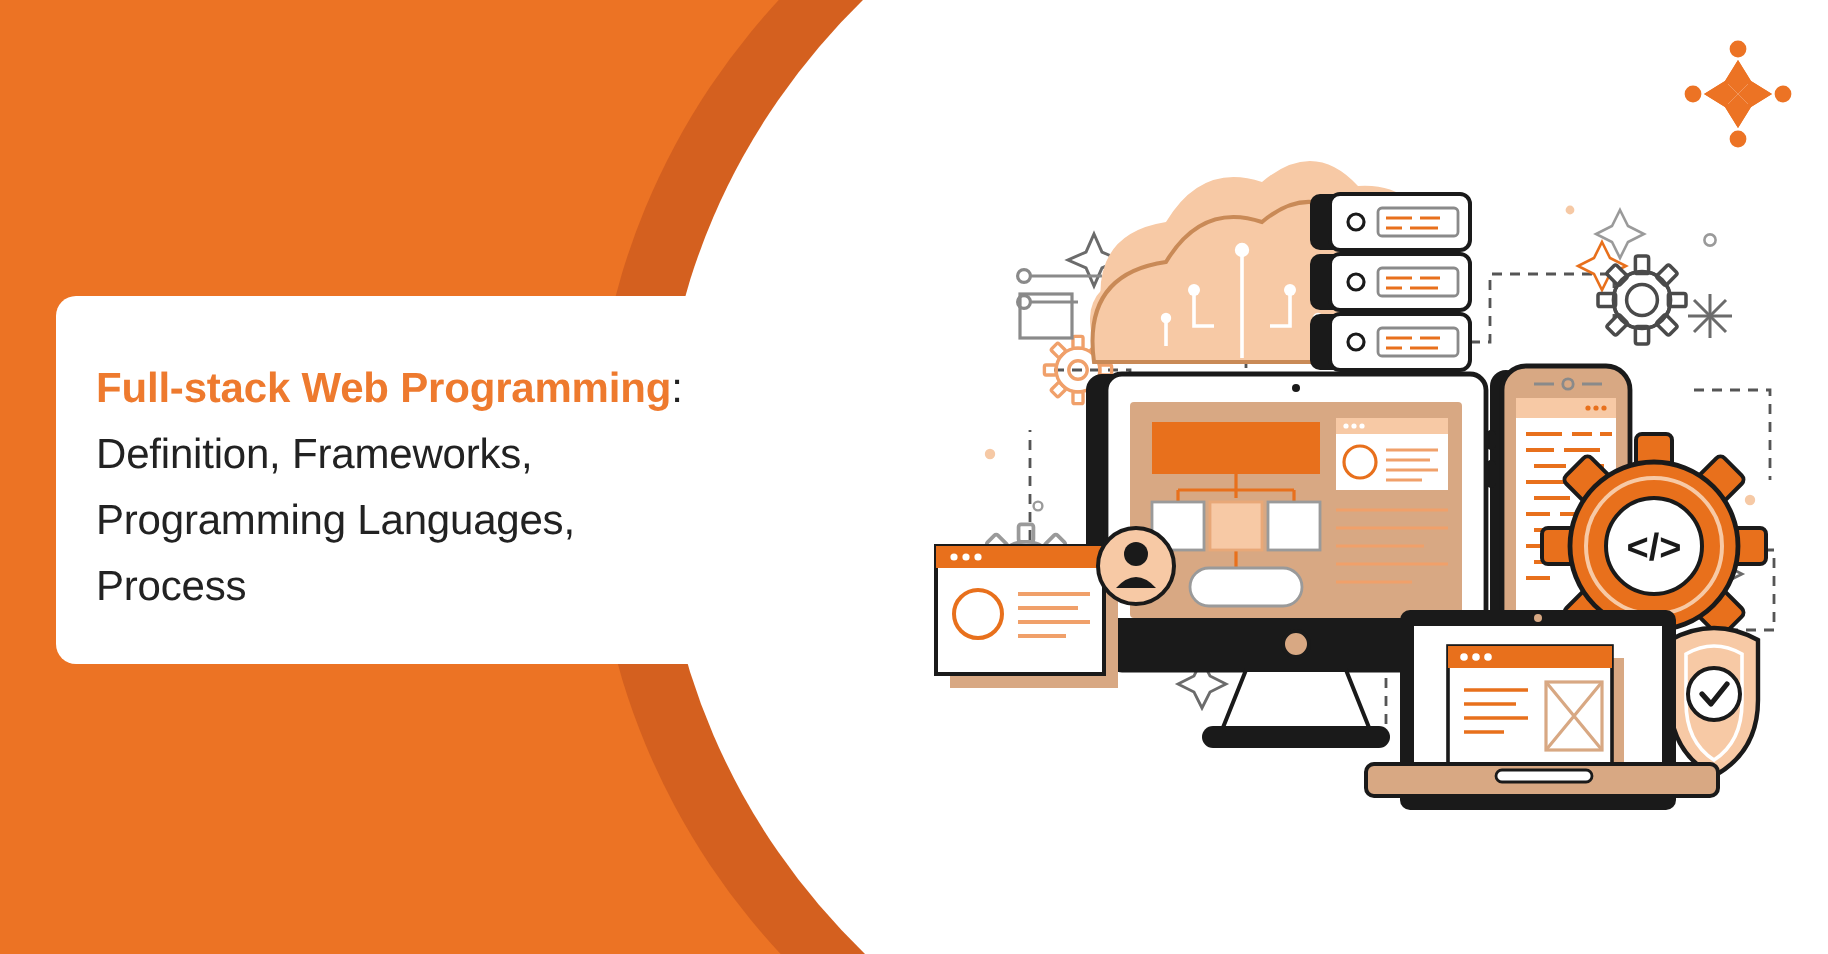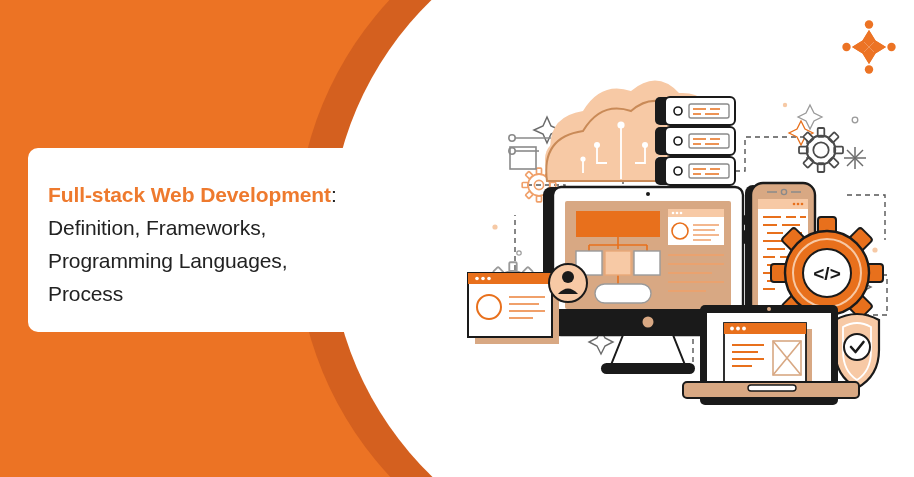--- a/index.html
+++ b/index.html
@@ -96,21 +96,21 @@
       <path d="M29 46 L22.5 35.5 L29 29 L35.5 35.5 Z" fill="#EC7324"></path>
       <path d="M12 29 L22.5 22.5 L29 29 L22.5 35.5 Z" fill="#EC7324"></path>
       <circle cx="29" cy="6.5" r="4.2" fill="#EC7324"></circle>
       <circle cx="29" cy="51.5" r="4.2" fill="#EC7324"></circle>
       <circle cx="6.5" cy="29" r="4.2" fill="#EC7324"></circle>
       <circle cx="51.5" cy="29" r="4.2" fill="#EC7324"></circle>
     </svg>
   </div>
 
   <div id="text-card">
-    <h1 id="headline"><span class="hl-strong">Full-stack Web Development</span><span>: Definition, Frameworks, Programming Languages, Process</span></h1>
+    <h1 id="headline"><span class="hl-strong">Full-stack Web Programming</span><span>: Definition, Frameworks, Programming Languages, Process</span></h1>
   </div>
 
   <div id="illustration">
     <svg viewBox="0 0 450 330" xmlns="http://www.w3.org/2000/svg">
       <defs>
         <style>
           .dk { fill:none; stroke:#1A1A1A; stroke-width:2; }
           .gy { fill:none; stroke:#8A8A8A; stroke-width:1.6; }
           .lo { fill:none; stroke:#F0A06A; stroke-width:1.6; }
           .or { fill:none; stroke:#E8701C; stroke-width:2; }

